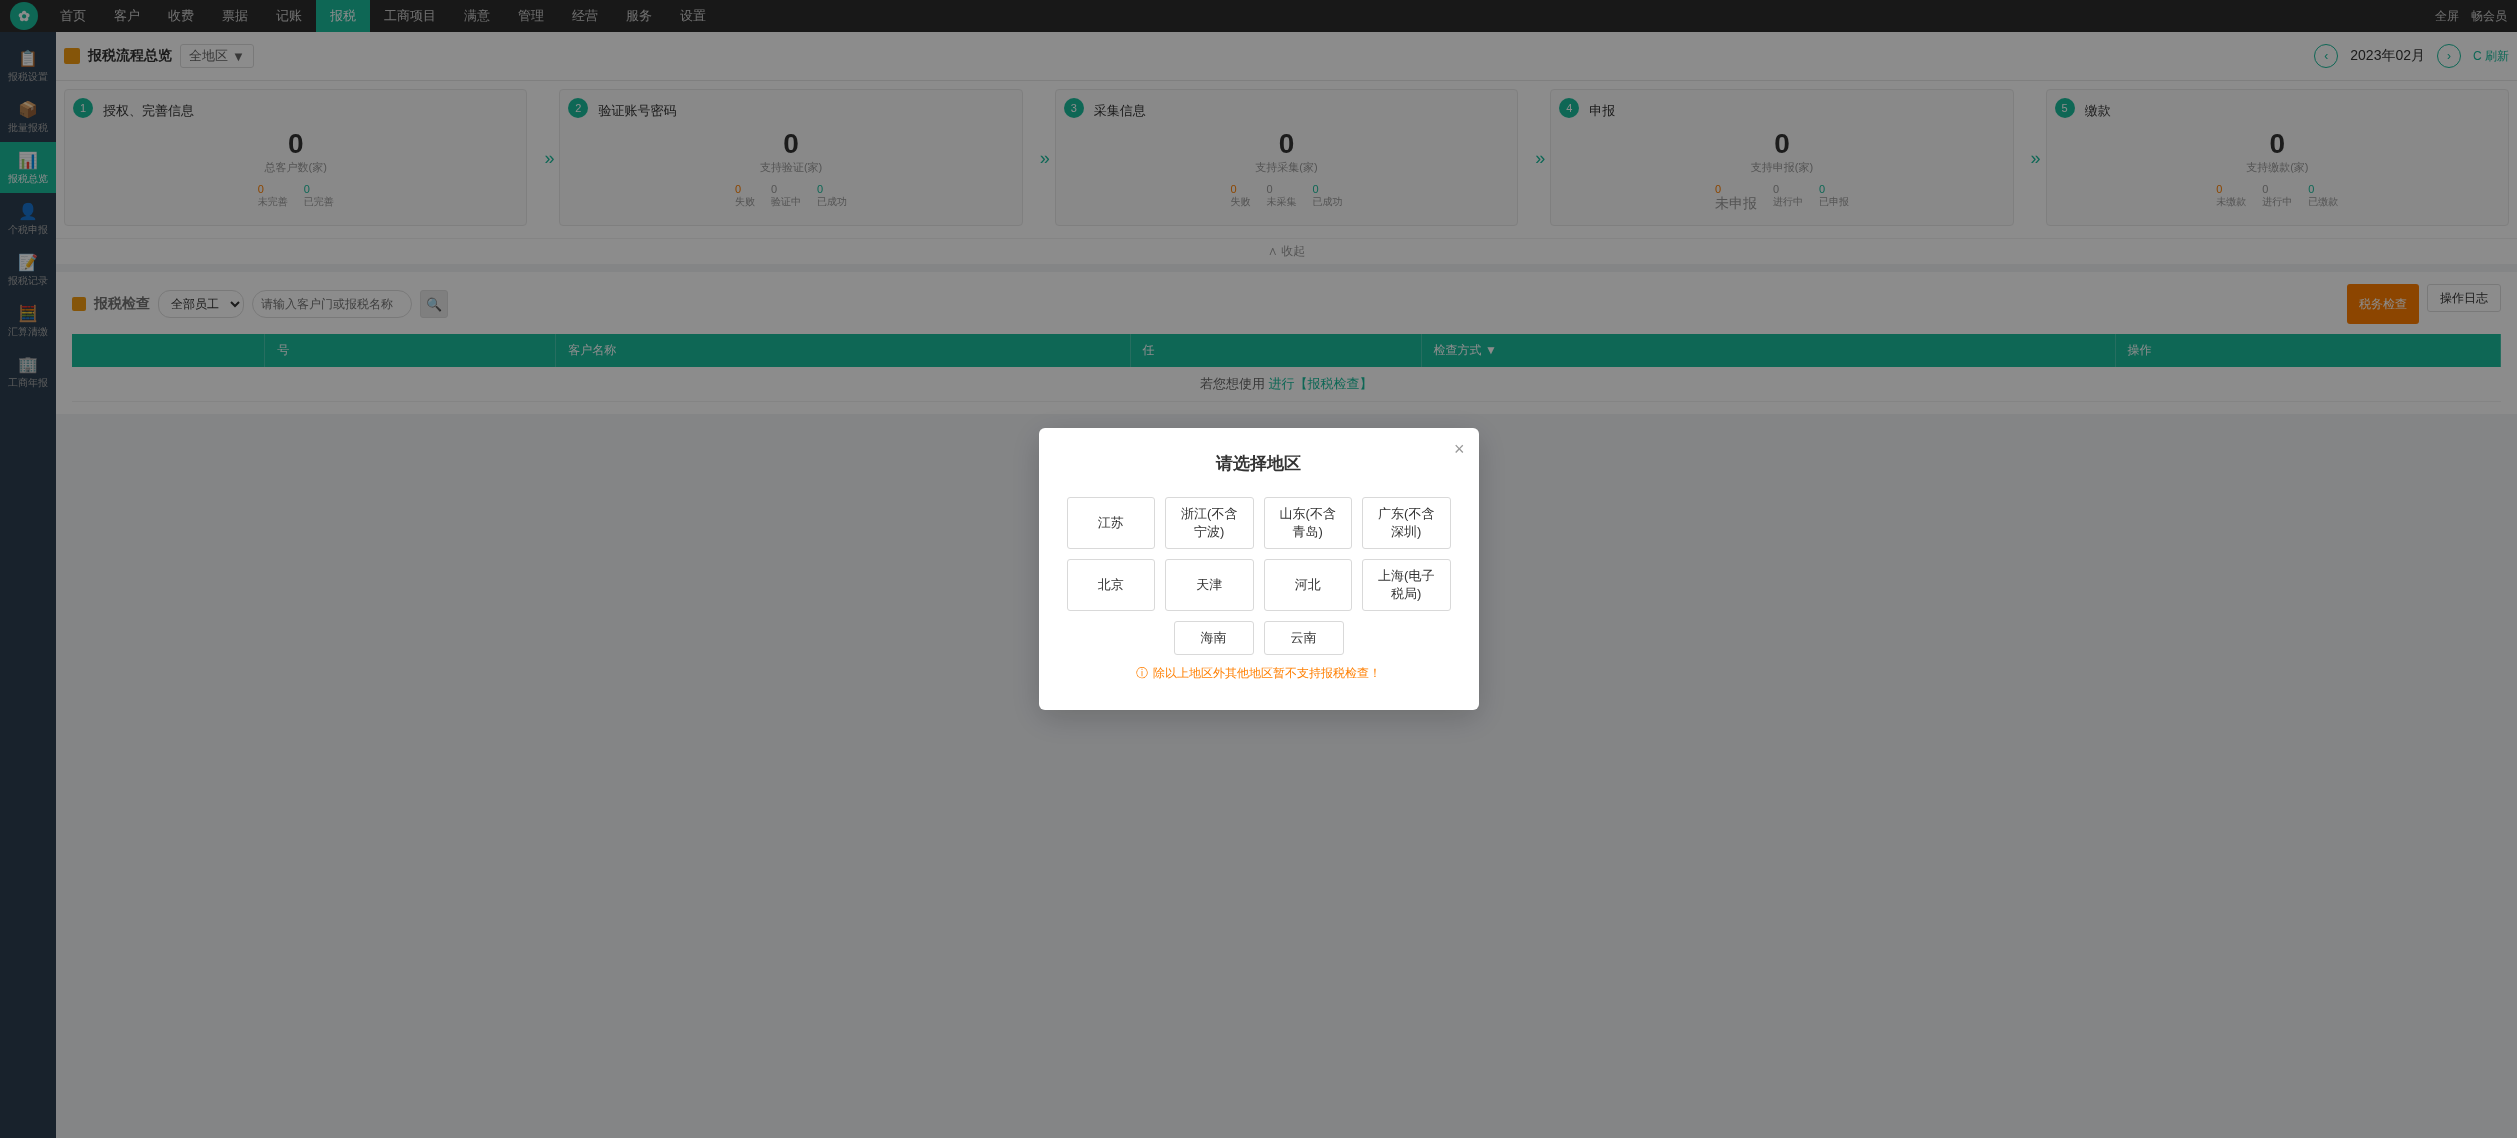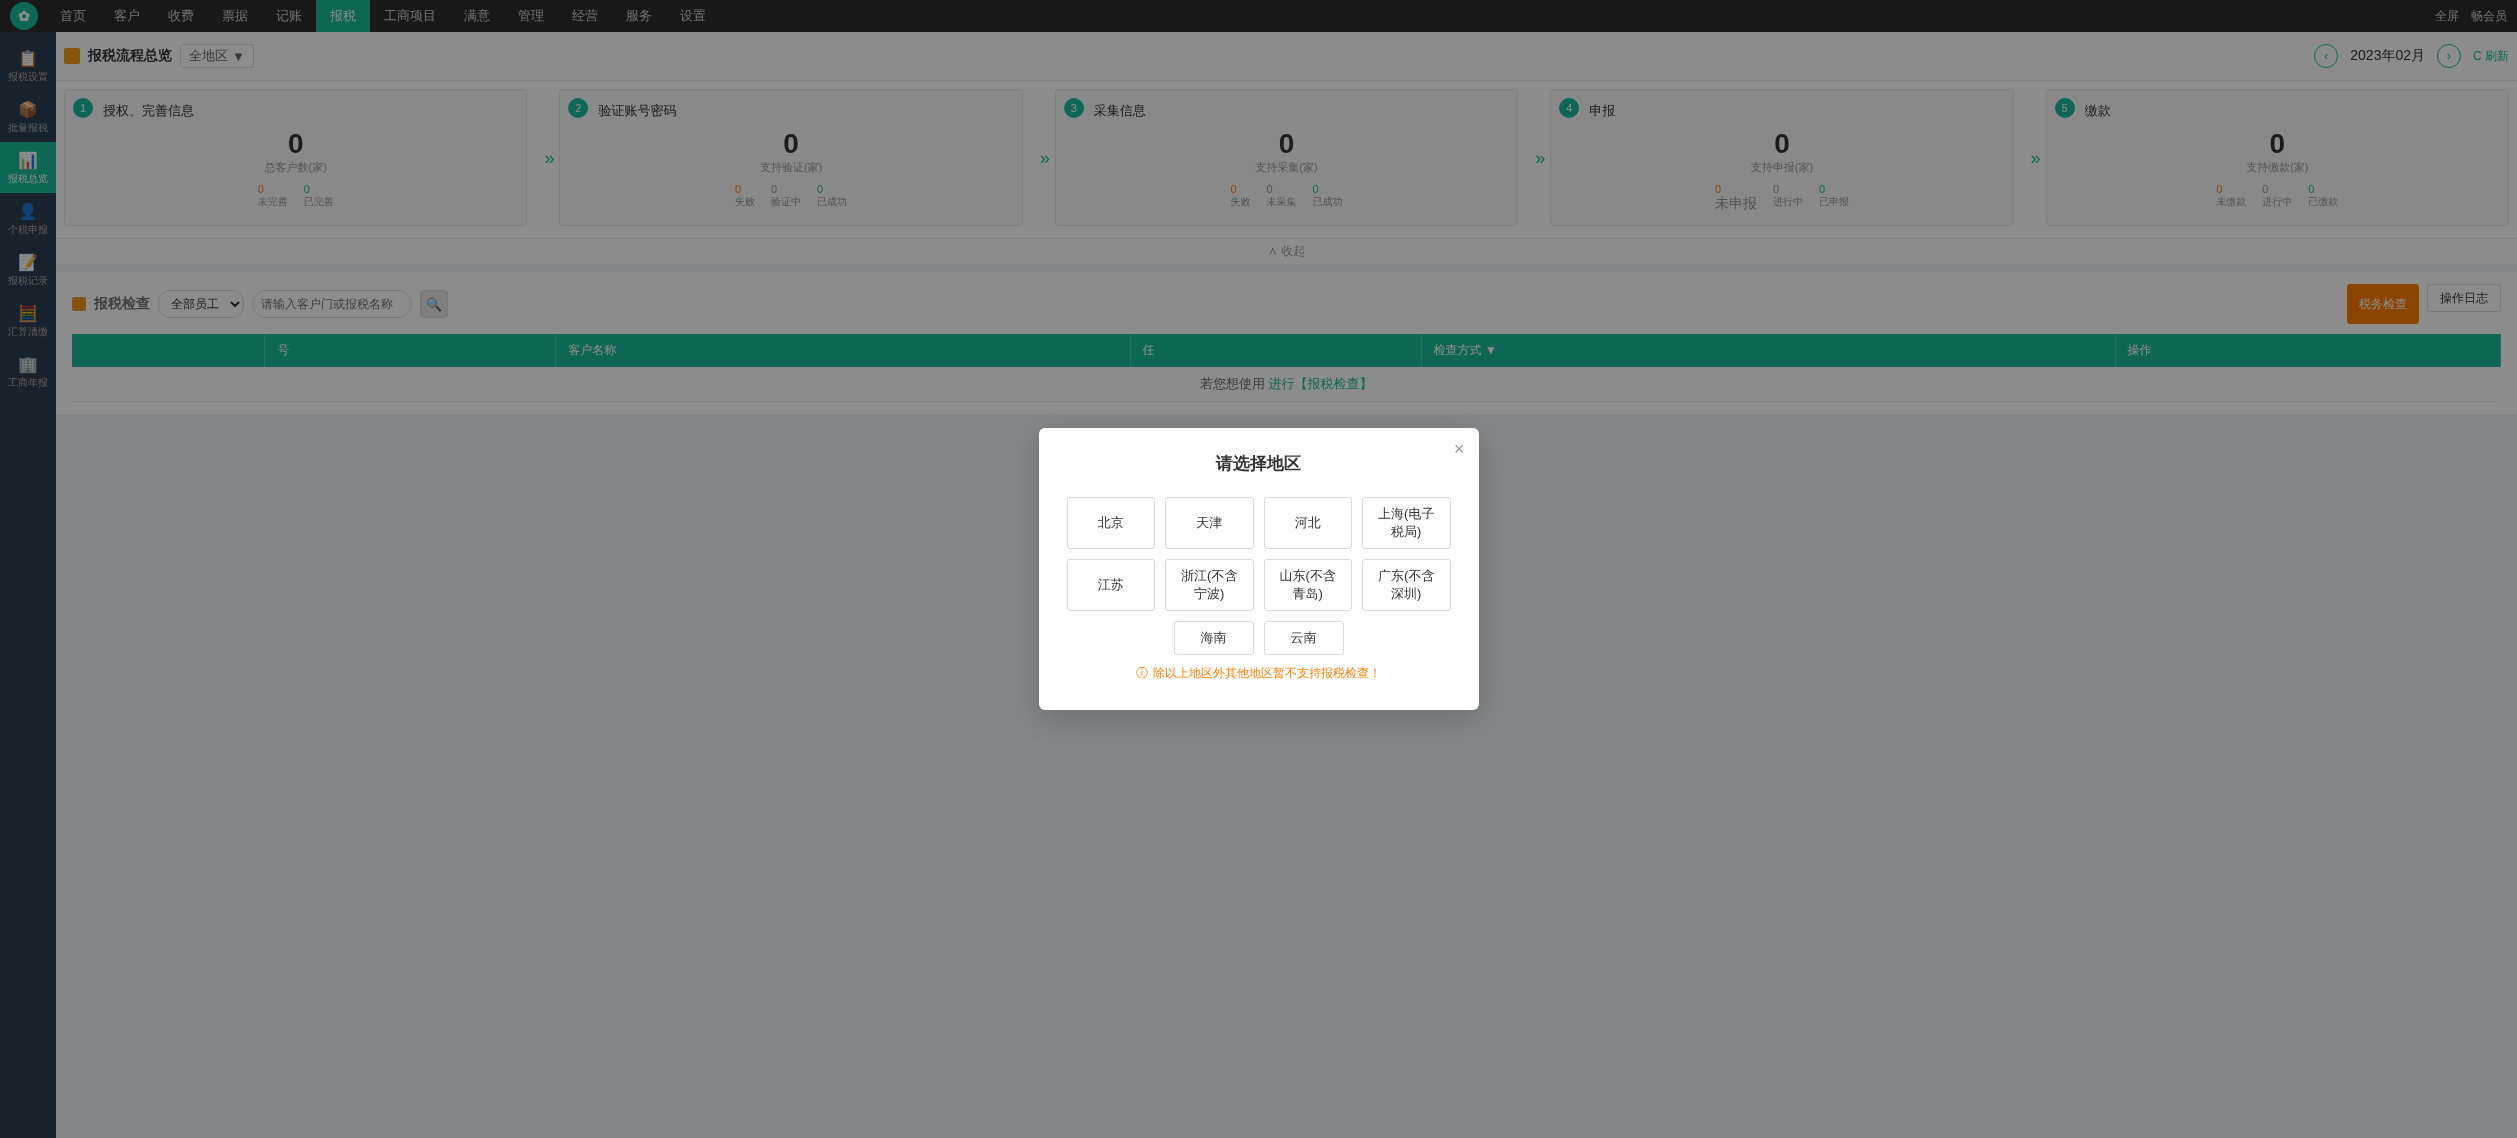--- a/index.html
+++ b/index.html
@@ -508,31 +508,31 @@
         </table>
       </div>
     </div>
   </div>
 </div>
 
 <div class="overlay">
   <div class="modal">
     <button class="modal-close">×</button>
     <div class="modal-title">请选择地区</div>
+    <div class="region-grid" id="region-row2">
+        <button class="region-btn">江苏</button>
+        <button class="region-btn">浙江(不含宁波)</button>
+        <button class="region-btn">山东(不含青岛)</button>
+        <button class="region-btn">广东(不含深圳)</button>
+      </div>
     <div class="region-grid" id="region-row1">
         <button class="region-btn">北京</button>
         <button class="region-btn">天津</button>
         <button class="region-btn">河北</button>
         <button class="region-btn">上海(电子税局)</button>
-      </div>
-    <div class="region-grid" id="region-row2">
-        <button class="region-btn">江苏</button>
-        <button class="region-btn">浙江(不含宁波)</button>
-        <button class="region-btn">山东(不含青岛)</button>
-        <button class="region-btn">广东(不含深圳)</button>
       </div>
     <div class="region-row" id="region-row3">
         <button class="region-btn">海南</button>
         <button class="region-btn">云南</button>
       </div>
     <div class="modal-warning">
       <span>ⓘ</span>
       <span>除以上地区外其他地区暂不支持报税检查！</span>
     </div>
   </div>

